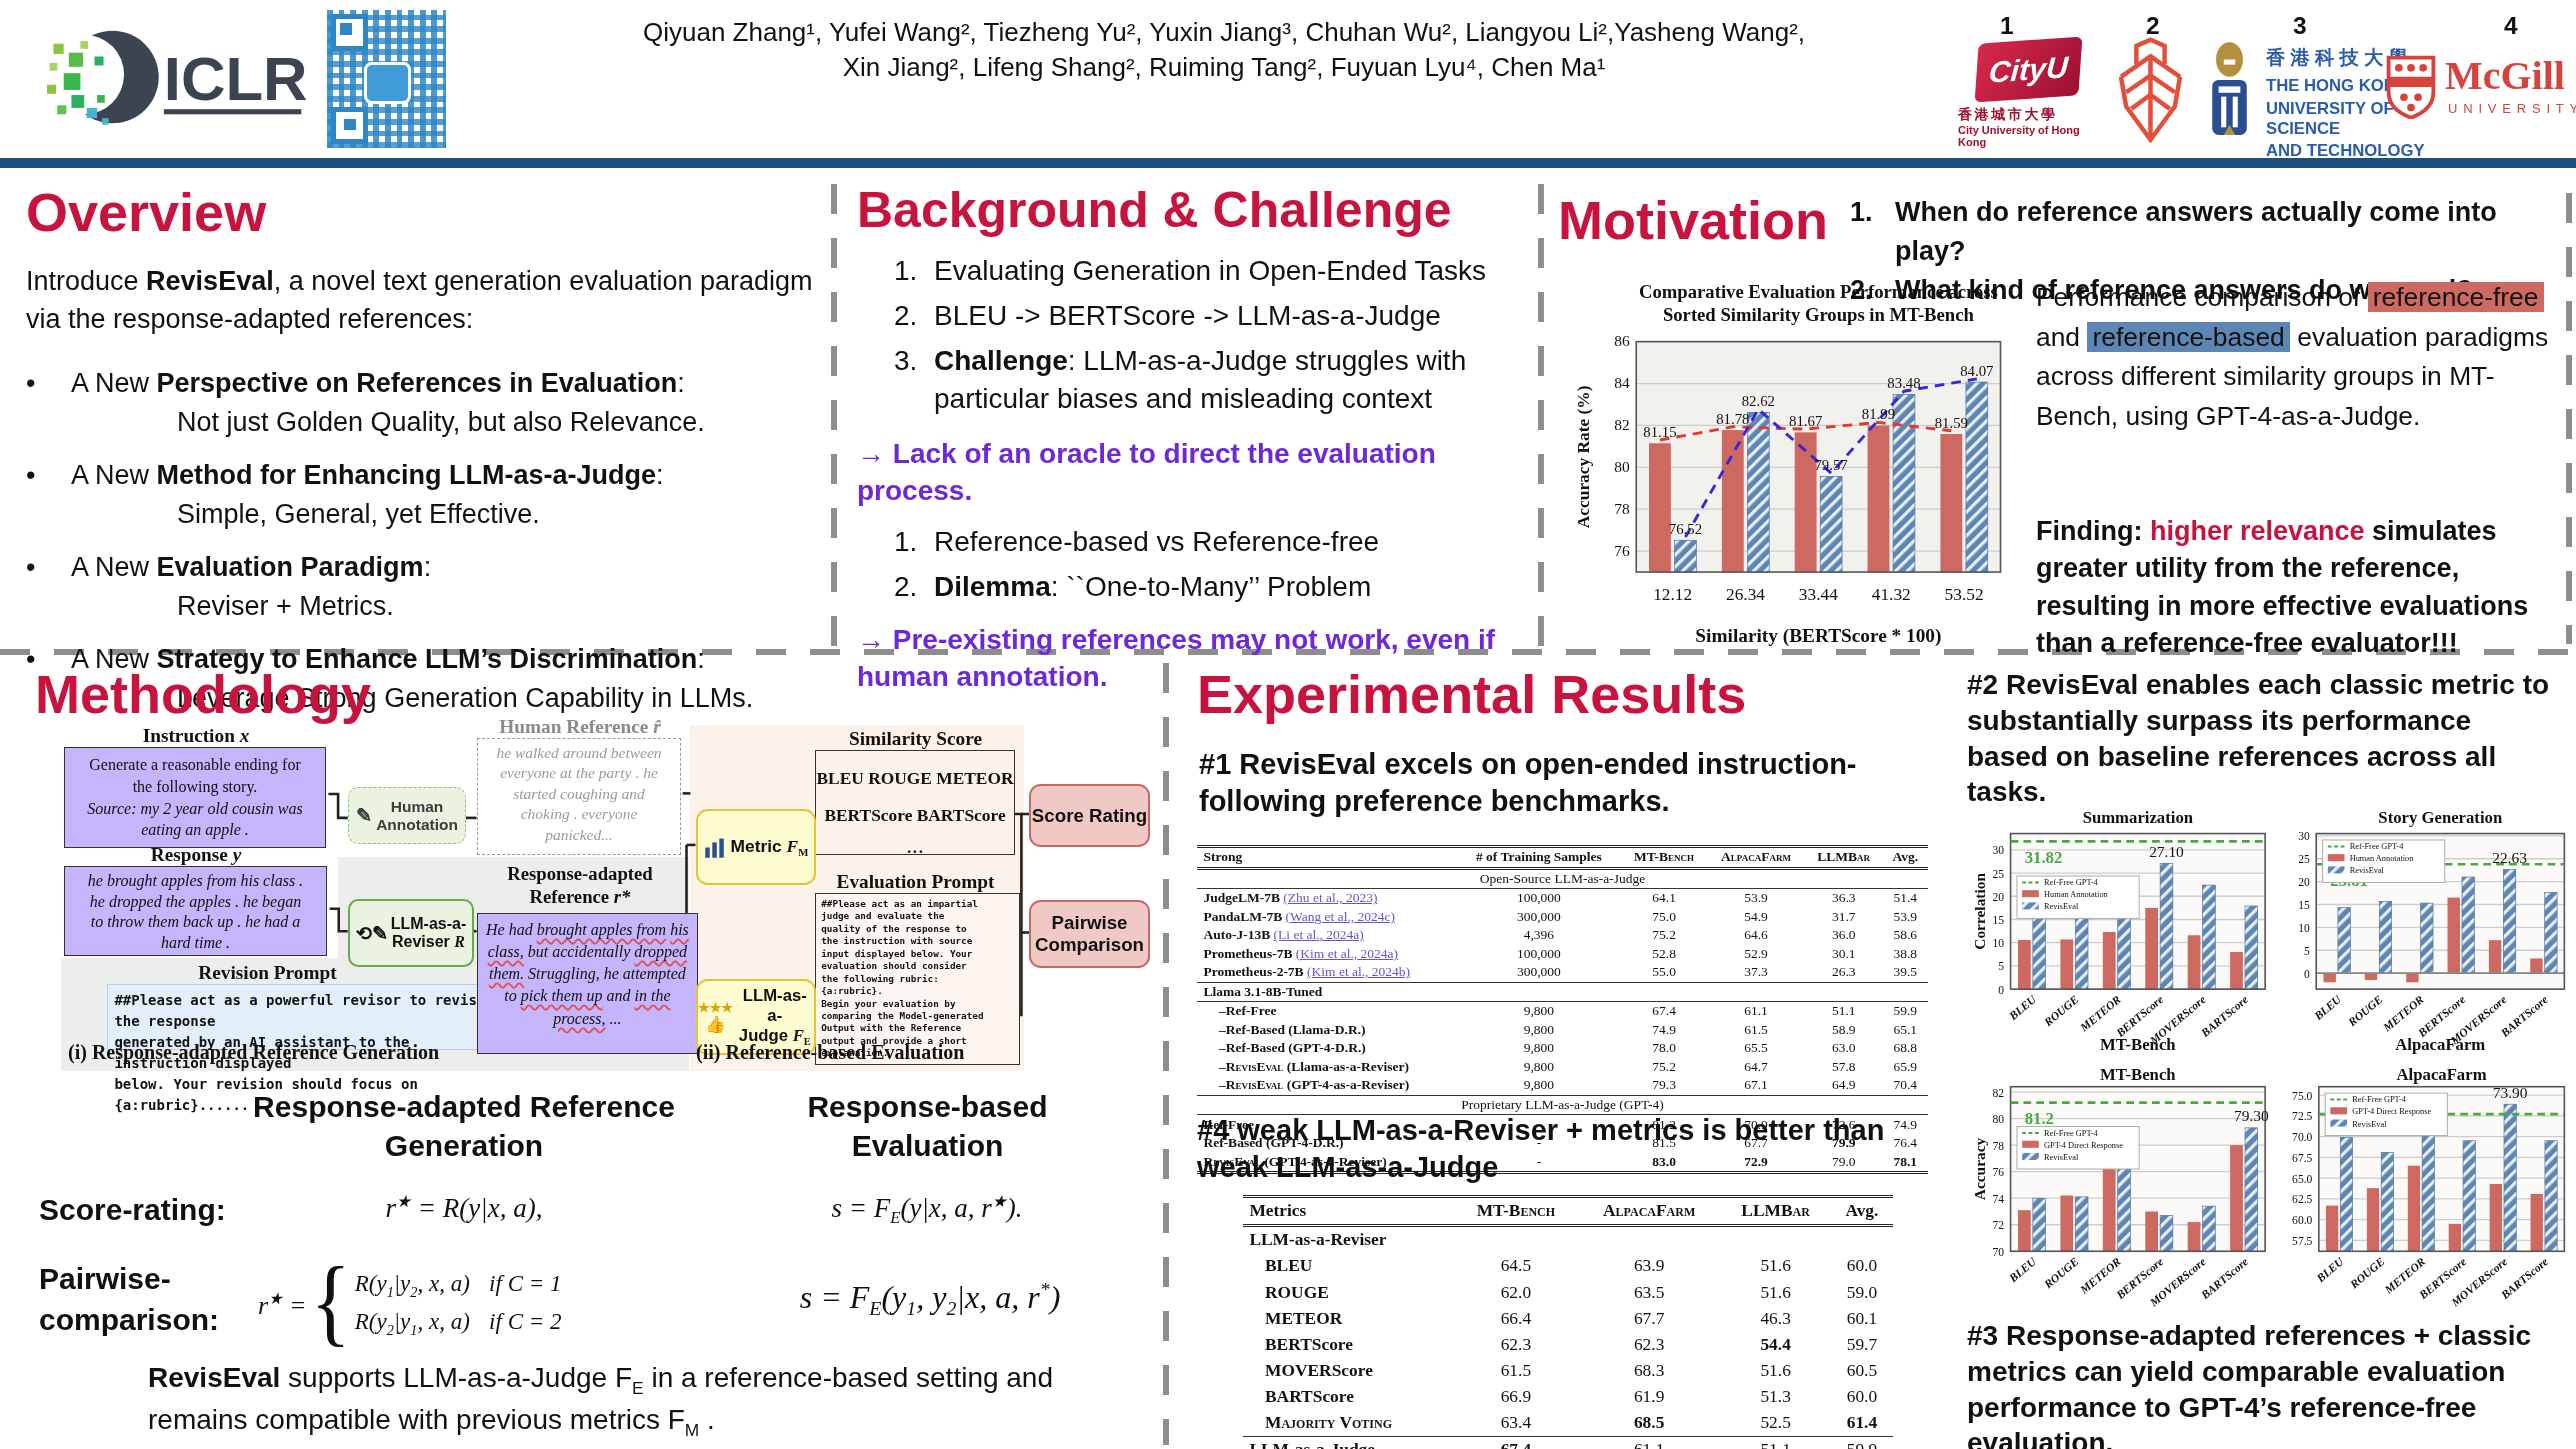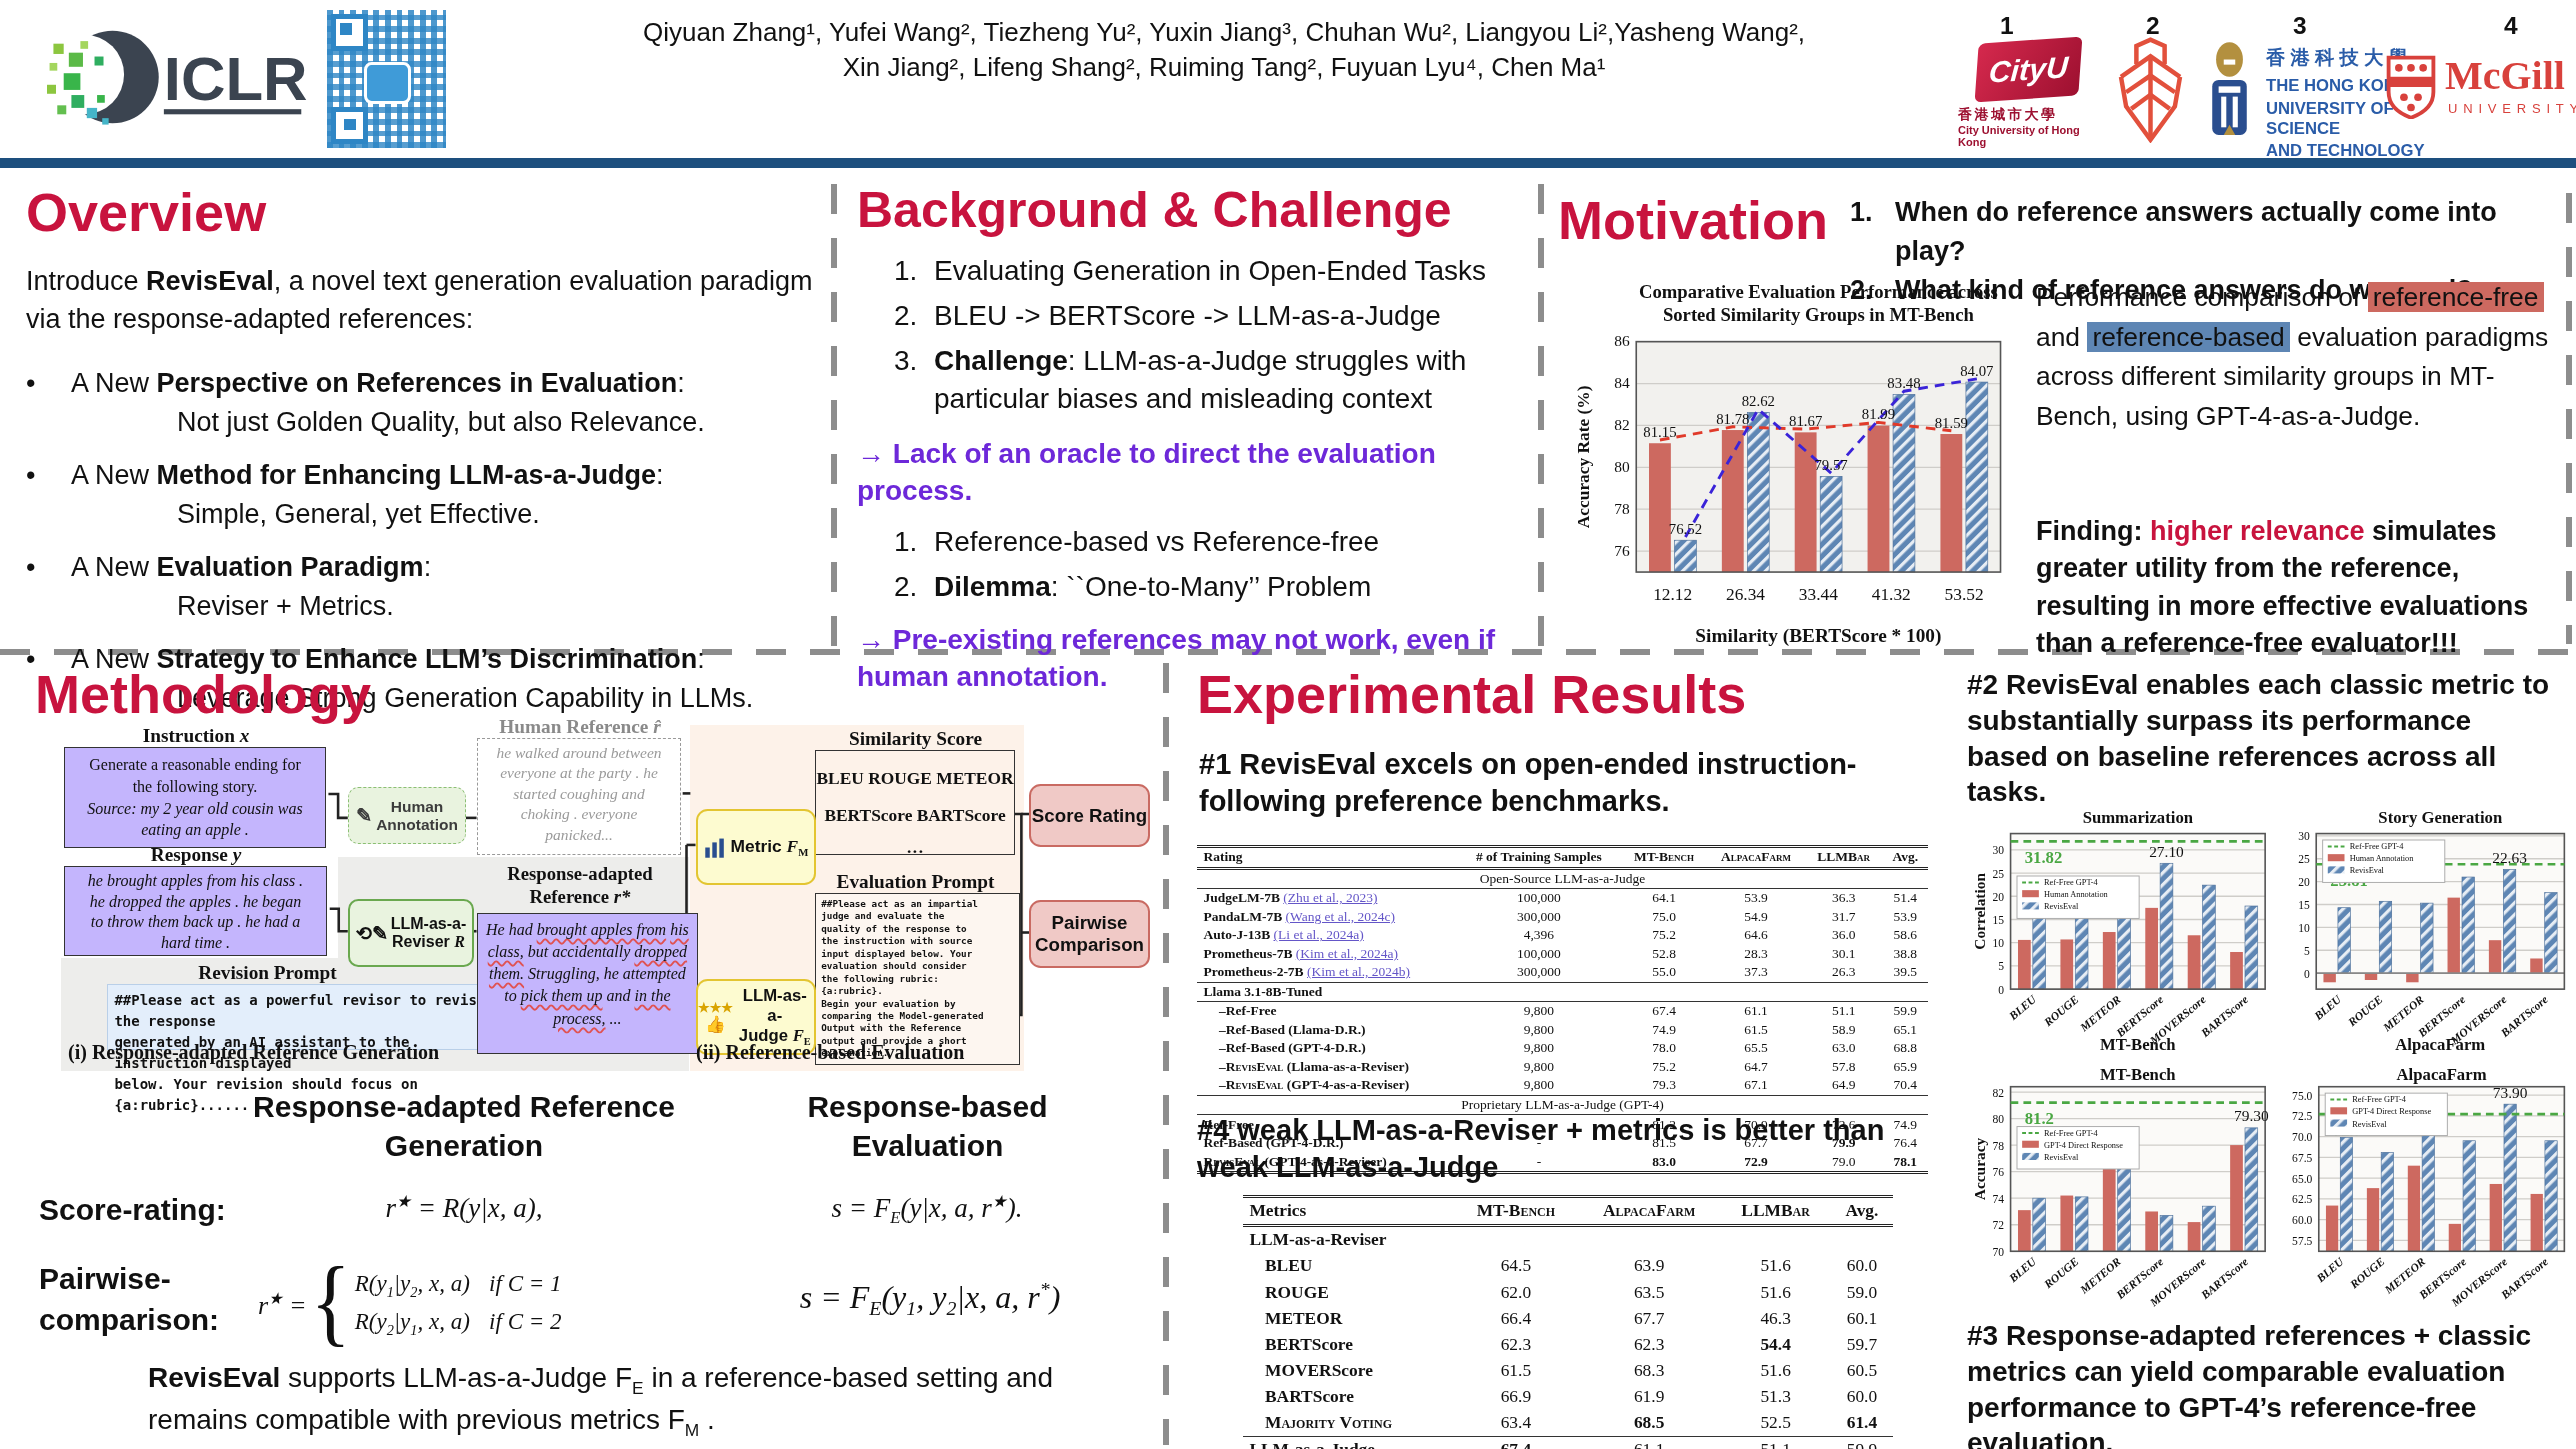--- a/index.html
+++ b/index.html
@@ -433,21 +433,21 @@
 <div class="abs" style="left:148px;top:1358px;width:953px;font-size:28px;line-height:1.42;">
   <span class="b">RevisEval</span><span id="meth-note-rest"><span> supports LLM-as-a-Judge F</span><sub>E</sub><span> in a reference-based setting and remains compatible with previous metrics F</span><sub>M</sub><span> .</span></span>
 </div>
 
 <div class="abs sec-h" style="left:1197px;top:667px;">Experimental Results</div>
 <div class="abs statement" style="left:1199px;top:746px;width:725px;">#1 RevisEval excels on open-ended instruction-following preference benchmarks.</div>
 <div class="abs" id="t1-wrap" style="left:1197px;top:845px;width:731px;">
     <table class="ptable t1" style="width: 100%;">
       <thead>
         <tr class="hrow">
-          <th>Rating</th>
+          <th>Strong</th>
           <th># of Training Samples</th>
           <th class="sc">MT-Bench</th>
           <th class="sc">AlpacaFarm</th>
           <th class="sc">LLMBar</th>
           <th>Avg.</th>
         </tr>
       </thead>
       <tbody>
         <tr class="secrow">
           <td colspan="6" style="text-align: center;">Open-Source LLM-as-a-Judge</td>
@@ -473,21 +473,21 @@
           <td>4,396</td>
           <td>75.2</td>
           <td>64.6</td>
           <td>36.0</td>
           <td>58.6</td>
         </tr>
         <tr>
           <td class="m">Prometheus-7B <a class="cite">(Kim et al., 2024a)</a></td>
           <td>100,000</td>
           <td>52.8</td>
-          <td>28.3</td>
+          <td>52.9</td>
           <td>30.1</td>
           <td>38.8</td>
         </tr>
         <tr>
           <td class="m">Prometheus-2-7B <a class="cite">(Kim et al., 2024b)</a></td>
           <td>300,000</td>
           <td>55.0</td>
           <td>37.3</td>
           <td>26.3</td>
           <td>39.5</td>

